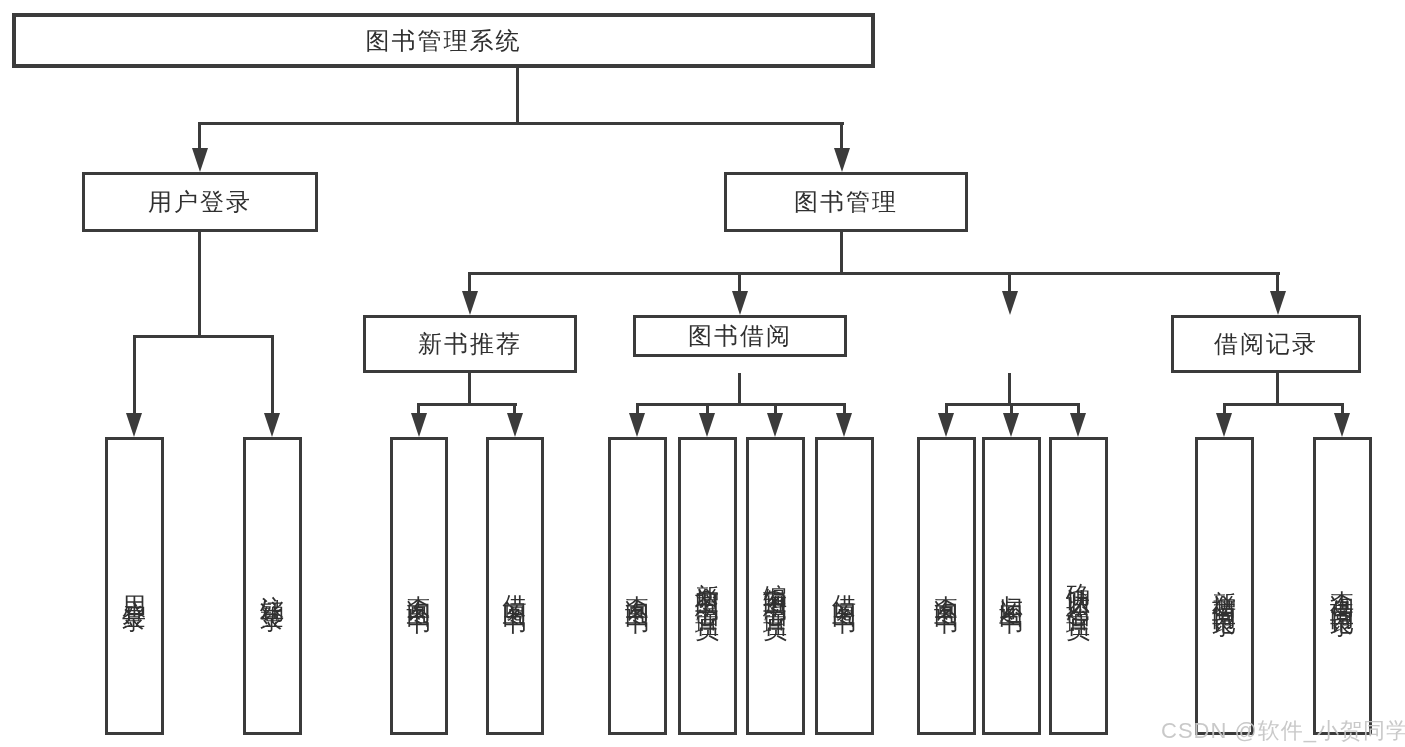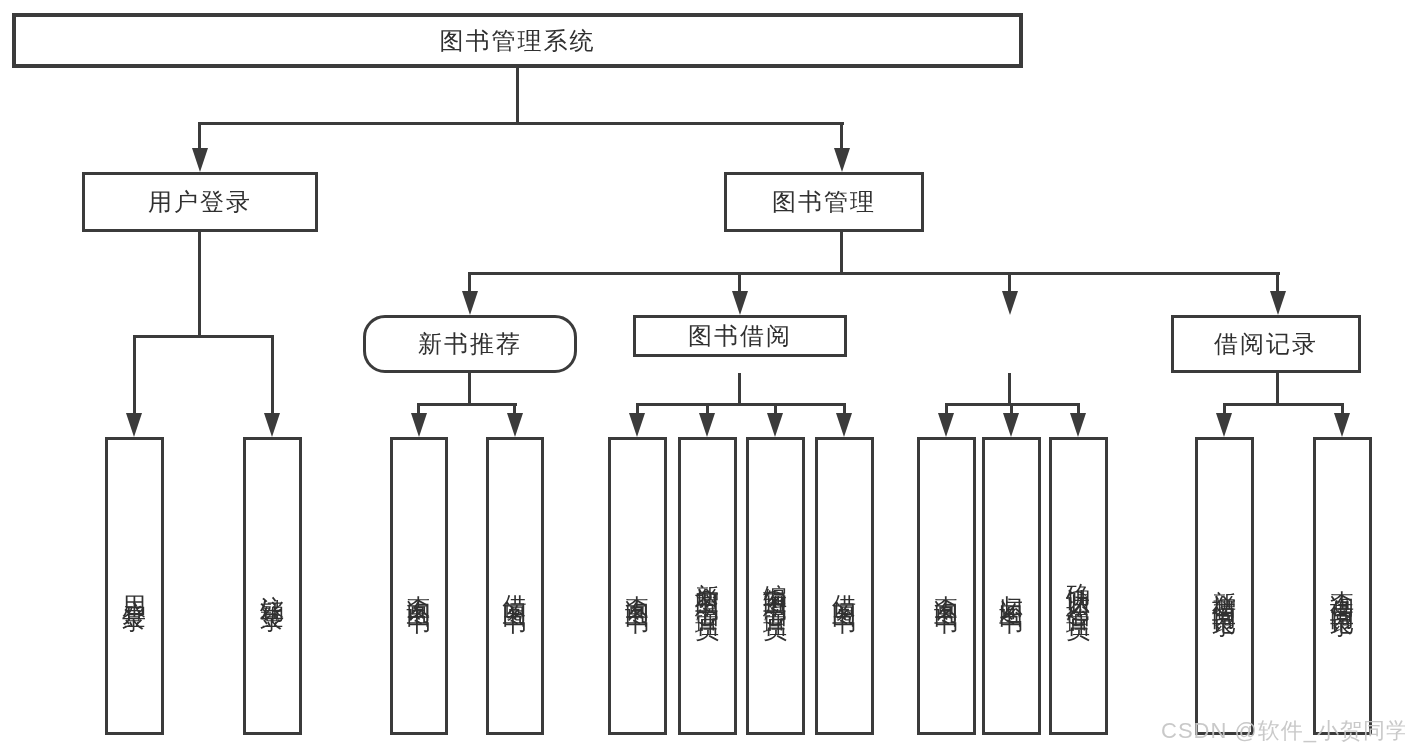--- a/index.html
+++ b/index.html
@@ -32,26 +32,26 @@
   .watermark{
     position:absolute;left:1161px;top:719px;font-size:22px;line-height:24px;
     color:rgba(198,198,198,0.95);letter-spacing:1px;white-space:nowrap;z-index:20;
   }
 </style>
 </head>
 <body>
 
 <div class="canvas">
 
-  <div class="node root" style="left:12px;top:13px;width:1011px;height:55px;">图书管理系统</div>
+  <div class="node root" style="left:12px;top:13px;width:863px;height:55px;">图书管理系统</div>
 
   <div class="node" style="left:82px;top:172px;width:236px;height:60px;">用户登录</div>
-  <div class="node" style="left:724px;top:172px;width:200px;height:60px;">图书管理</div>
+  <div class="node" style="left:724px;top:172px;width:244px;height:60px;">图书管理</div>
 
-  <div class="node" style="left:363px;top:315px;width:214px;height:58px;border-radius:22px;">新书推荐</div>
+  <div class="node" style="left:363px;top:315px;width:214px;height:58px;">新书推荐</div>
   <div class="node" style="left:633px;top:315px;width:214px;height:42px;">图书借阅</div>
   <div class="node" style="left:1171px;top:315px;width:190px;height:58px;">借阅记录</div>
 
   <div class="leaf" style="left:105px;">
     <span class="vtext">用户登录</span>
     </div>
   <div class="leaf" style="left:243px;">
     <span class="vtext">注销登录</span>
     </div>
 

